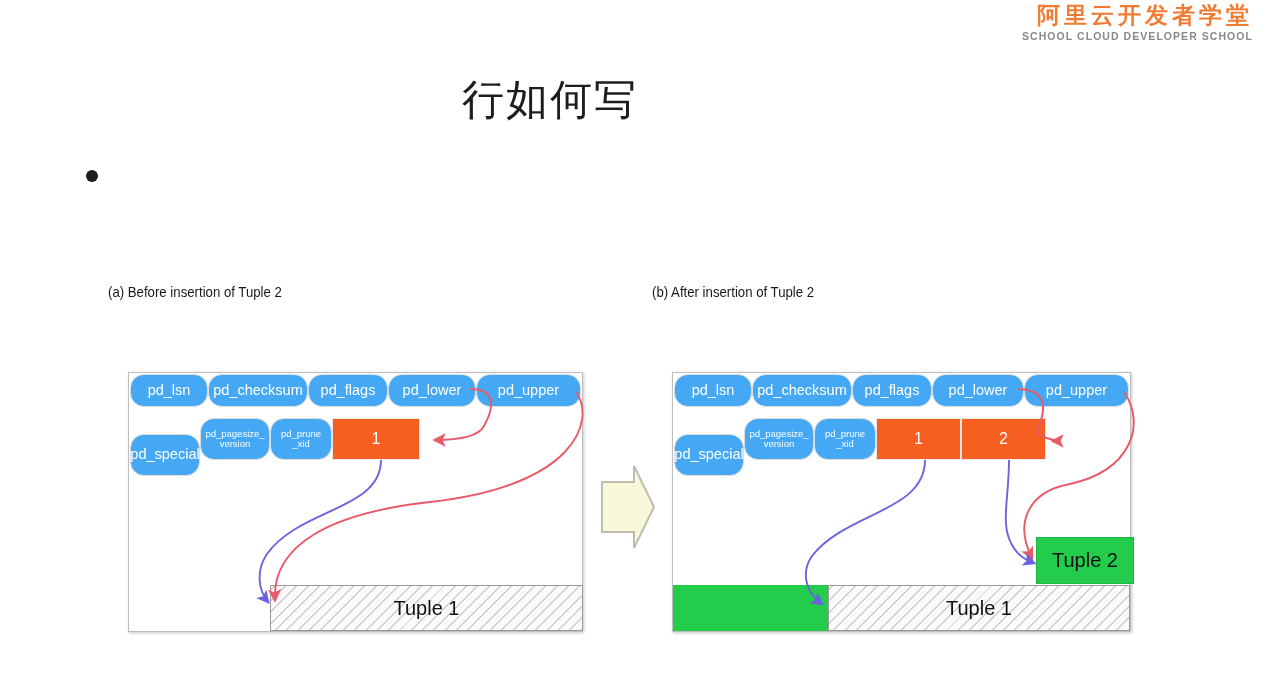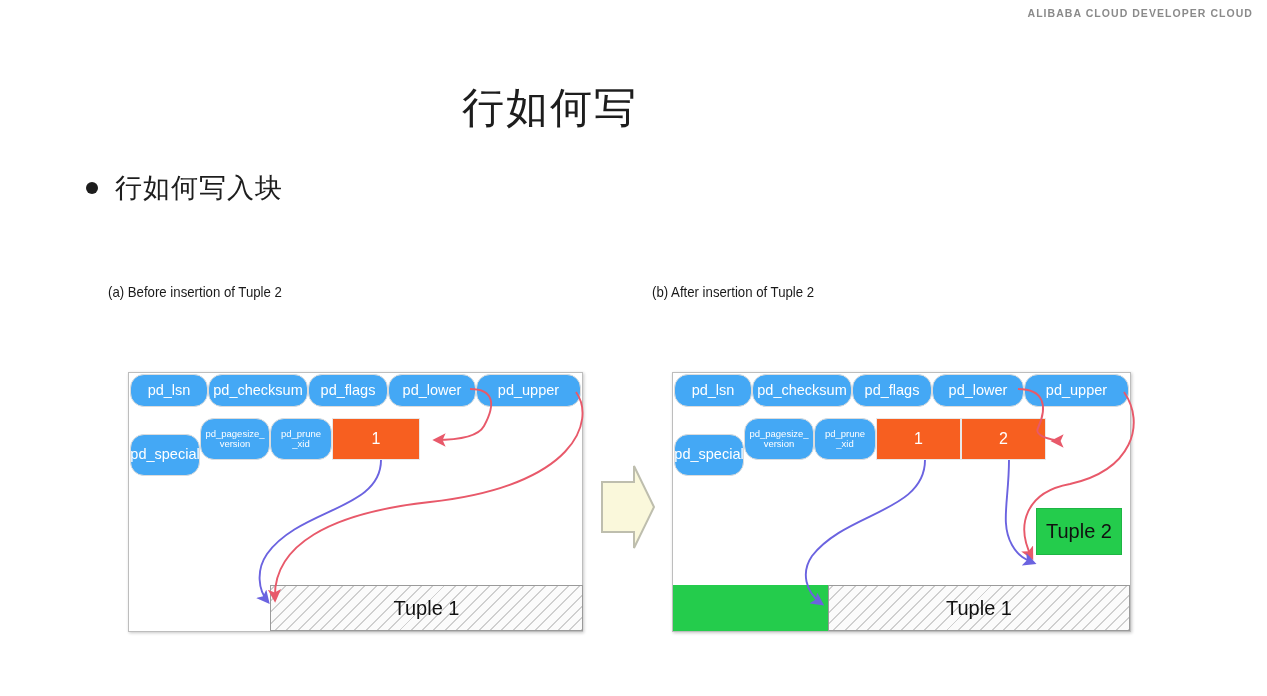--- a/index.html
+++ b/index.html
@@ -37,21 +37,21 @@
     font-size: 10.5px;
     font-weight: bold;
     color: #8a8a8a;
     letter-spacing: 1.05px;
     white-space: nowrap;
   }
 
   
   .slide-title {
     position: absolute;
-    top: 80px;
+    top: 72px;
     left: 0;
     width: 1100px;
     text-align: center;
     font-family: "DejaVu Sans", "Liberation Sans", sans-serif;
     font-size: 42px;
     color: #1d1d1d;
     letter-spacing: 2px;
   }
 
   
@@ -169,28 +169,28 @@
     width: 100%;
     height: 100%;
     pointer-events: none;
     overflow: visible;
   }
 </style>
 </head>
 <body>
 
 <div class="brand">
-  <div class="brand-en">ALIBABA CLOUD DEVELOPER CLOUD</div>
+  <div class="brand-cn">阿里云开发者学堂</div>
+  <div class="brand-en">SCHOOL CLOUD DEVELOPER SCHOOL</div>
 </div>
 
 <div class="slide-title">行如何写</div>
 
 <div class="bullet-row">
   <span class="bullet-dot"></span>
-  <span class="bullet-text">行如何写入块</span>
 </div>
 
 <div class="caption" id="caption-a">(a) Before insertion of Tuple 2</div>
 <div class="caption" id="caption-b">(b) After insertion of Tuple 2</div>
 
 <div class="panel" id="panel-before"></div>
 
 <div class="cell blue row1" style="left:130px; top:374px; width:78px; height:33px;">pd_lsn</div>
 <div class="cell blue row1" style="left:208px; top:374px; width:100px; height:33px;">pd_checksum</div>
 <div class="cell blue row1" style="left:308px; top:374px; width:80px; height:33px;">pd_flags</div>
@@ -244,21 +244,21 @@
 <div class="cell blue row2-big" style="left:674px; top:418px; width:70px; height:42px;">pd_special</div>
 <div class="cell blue row2-small" style="left:744px; top:418px; width:70px; height:42px;">pd_pagesize_
 version</div>
 <div class="cell blue row2-small" style="left:814px; top:418px; width:62px; height:42px;">pd_prune
 _xid</div>
 <div class="cell orange num" style="left:876px; top:418px; width:85px; height:42px;">1</div>
 <div class="cell orange num" style="left:961px; top:418px; width:85px; height:42px;">2</div>
 
 <div class="tuple free-green" style="left:673px; top:585px; width:155px; height:46px;"></div>
 <div class="tuple" style="left:828px; top:585px; width:302px; height:46px;">Tuple 1</div>
-<div class="tuple green-solid" style="left:1036px; top:508px; width:86px; height:47px;">Tuple 2</div>
+<div class="tuple green-solid" style="left:1036px; top:537px; width:98px; height:47px;">Tuple 2</div>
 
 <svg class="connectors" viewBox="0 0 1267 696" preserveAspectRatio="none">
 
   <path d="M 1018,389 C 1044,389 1048,406 1038,428 C 1032,440 1072,441 1053,441" fill="none" stroke="#E8596A" stroke-width="1.9" marker-end="url(#redArrowB)"></path>
 
   <path d="M 1124,392 C 1146,424 1132,470 1070,484 C 1026,492 1015,525 1032,558" fill="none" stroke="#E8596A" stroke-width="1.9" marker-end="url(#redArrowB)"></path>
 
   <path d="M 925,460 C 925,512 846,512 812,556 C 801,572 805,592 822,604" fill="none" stroke="#6B63E0" stroke-width="1.9" marker-end="url(#blueArrowB)"></path>
 
   <path d="M 1009,460 C 1009,500 1000,524 1012,545 C 1018,556 1026,560 1034,563" fill="none" stroke="#6B63E0" stroke-width="1.9" marker-end="url(#blueArrowB)"></path>

